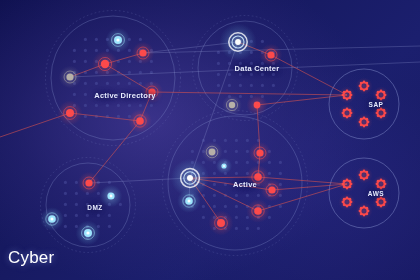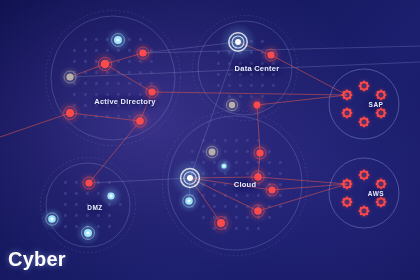--- a/index.html
+++ b/index.html
@@ -10,21 +10,21 @@
     overflow:hidden;
     font-family:"Liberation Sans", sans-serif;
     background:
       radial-gradient(ellipse 300px 220px at 150px 120px, rgba(86,70,170,0.55) 0%, rgba(60,50,140,0.30) 45%, rgba(24,24,90,0.0) 75%),
       radial-gradient(ellipse 260px 200px at 330px 190px, rgba(50,45,140,0.35) 0%, rgba(30,30,100,0.10) 60%, rgba(20,20,80,0) 80%),
       linear-gradient(135deg,#0f1150 0%,#171a62 40%,#1b1f6e 65%,#181a66 100%);
   }
   #stage svg{position:absolute;left:0;top:0;width:420px;height:280px;}
   .brand{
     position:absolute;left:8px;top:248px;
-    color:#ffffff;font-size:20px;font-weight:700;letter-spacing:0.2px;
+    color:#ffffff;font-size:17px;font-weight:400;letter-spacing:0.2px;
     text-shadow:0 0 6px rgba(160,180,255,0.55);
   }
   .zlabel{
     position:absolute;color:#e8ecff;font-size:7.5px;font-weight:700;
     letter-spacing:0.25px;white-space:nowrap;
     text-shadow:0 0 4px rgba(20,20,80,0.95),0 0 7px rgba(30,30,90,0.8);
     transform:translate(-50%,-50%);
     padding-left:24px;
   }
   .zlabel.sm{font-size:6.5px;letter-spacing:0.5px;}
@@ -574,22 +574,22 @@
         </g>
         <g>
           <circle cx="221" cy="223" r="12.4" fill="url(#glowAlert)" fill-opacity="0.4"></circle>
           <circle cx="221" cy="223" r="6.4" fill="none" stroke="#ff4a4a" stroke-opacity="0.62" stroke-width="0.85"></circle>
           <circle cx="221" cy="223" r="4" fill="#ff4a4a" fill-opacity="0.98"></circle>
         </g>
       </g>
   </svg>
 
   <div id="label-layer">
-      <div class="zlabel" style="left: 113px; top: 101px; text-align: center;">Active Directory</div>
+      <div class="zlabel" style="left: 113px; top: 95px; text-align: center;">Active Directory</div>
       <div class="zlabel" style="left: 245px; top: 68px;">Data Center</div>
       <div class="zlabel sm" style="left: 83px; top: 207px;">DMZ</div>
-      <div class="zlabel" style="left: 233px; top: 184px;">Cloud</div>
+      <div class="zlabel" style="left: 233px; top: 184px;">Active</div>
       <div class="zlabel sm" style="left: 364px; top: 104px;">SAP</div>
       <div class="zlabel sm" style="left: 364px; top: 193px;">AWS</div>
     </div>
 
   <div class="brand">Cyber</div>
 </div>
 
 </body></html>

